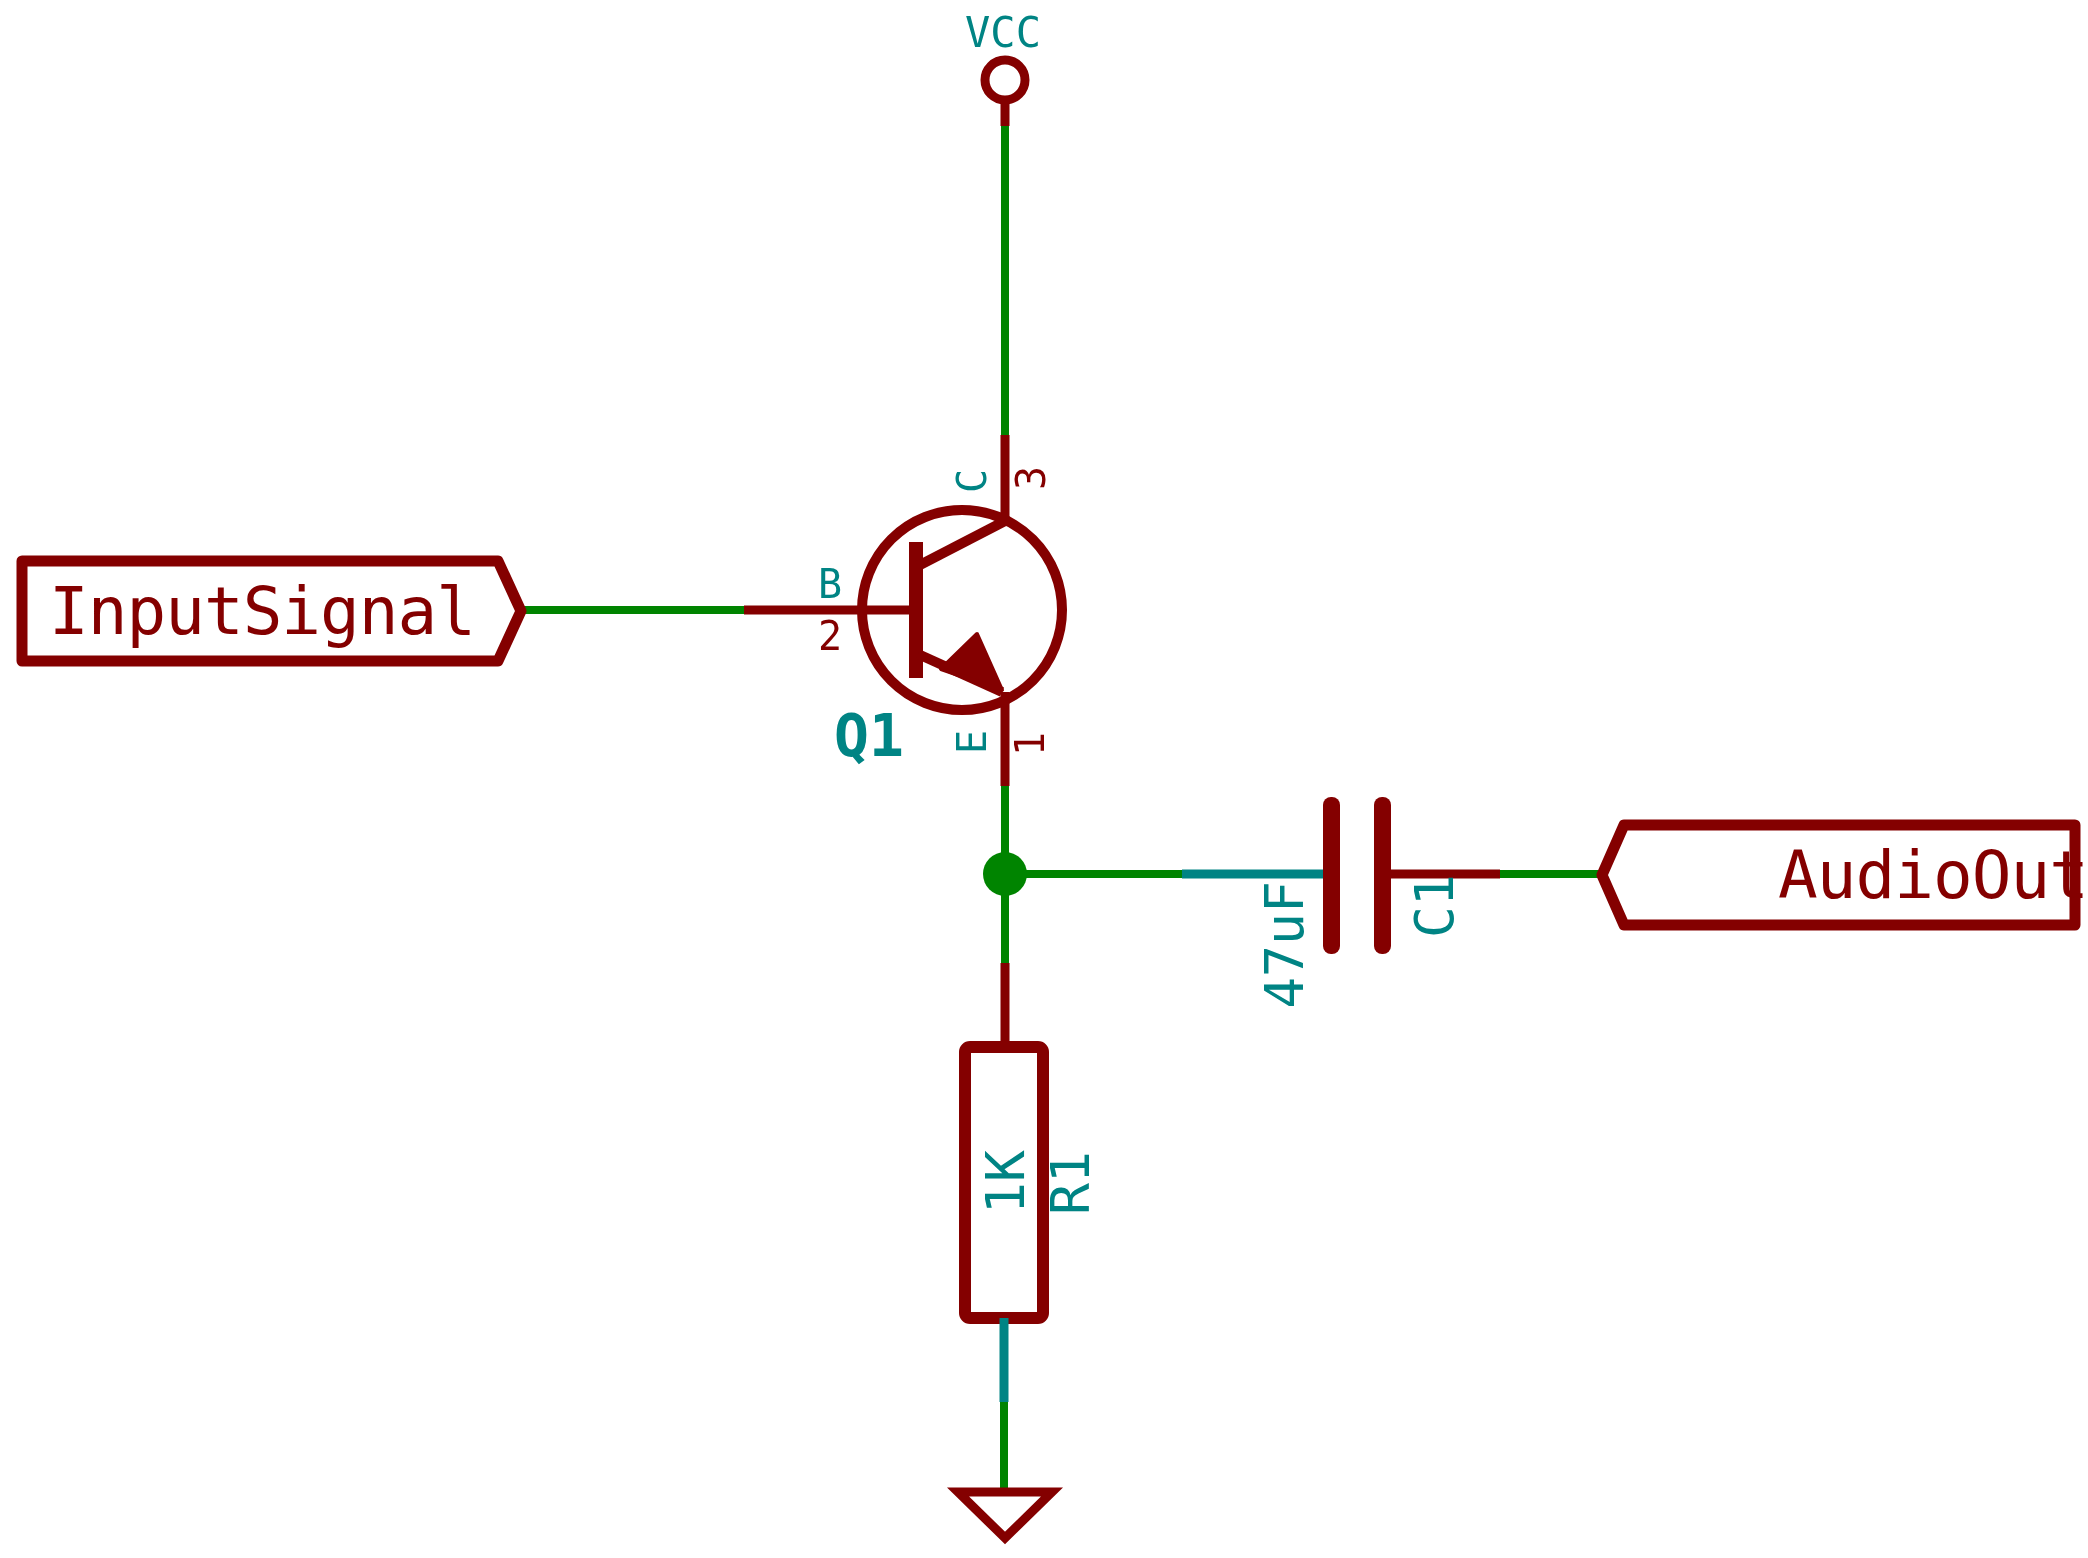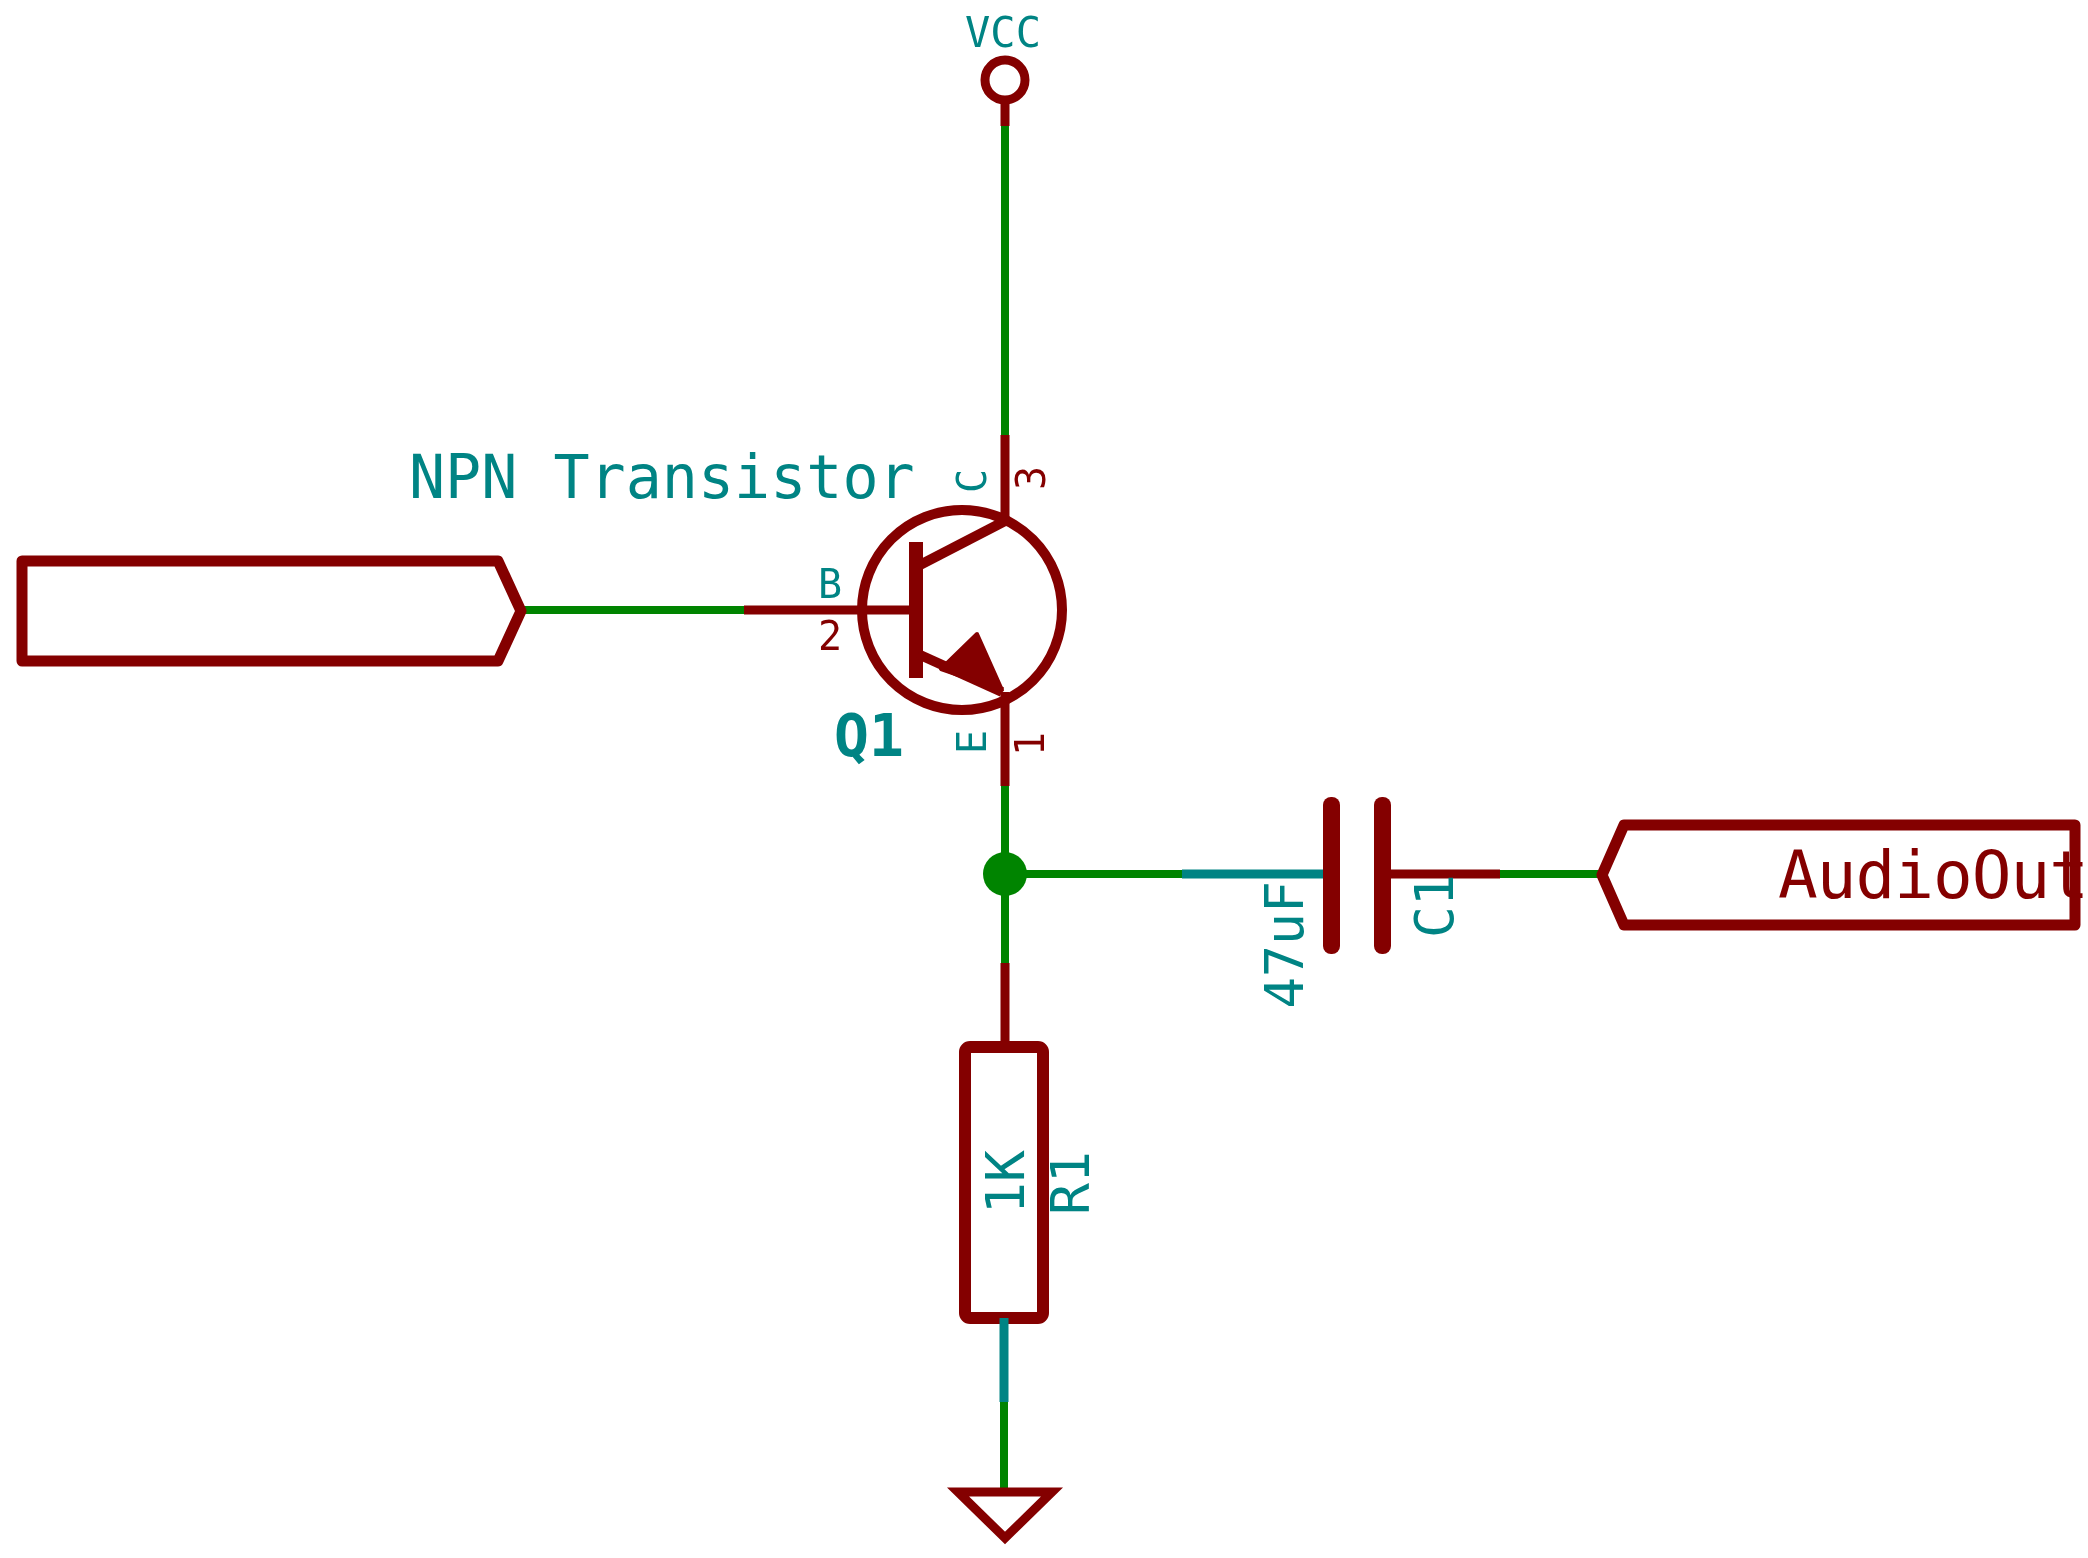--- a/index.html
+++ b/index.html
@@ -76,34 +76,34 @@
     </g>
 
     <polygon points="958,1492 1052,1492 1005,1538" fill="none" stroke="#840000" stroke-width="9" stroke-linejoin="miter"></polygon>
 
     <polygon points="22,561 498,561 521,611 498,661 22,661" fill="none" stroke="#840000" stroke-width="11" stroke-linejoin="round"></polygon>
     <polygon points="1602,875 1624,825 2075,825 2075,925 1624,925" fill="none" stroke="#840000" stroke-width="11" stroke-linejoin="round"></polygon>
   </svg>
 
   <div class="txt teal fs-pwr" style="left:1003px;top:33px;">VCC</div>
 
-  <div class="txt teal fs-title left-anchor" style="left:409px;top:477px;">NPN Transistor</div>
 
   <div class="txt teal fs-ref" style="left:869px;top:736px;font-weight:bold;">Q1</div>
 
   <div class="txt teal fs-pin" style="left:830px;top:584px;">B</div>
   <div class="txt maroon fs-pin" style="left:830px;top:636px;">2</div>
 
   <div class="txt rot teal fs-pin" style="left:972px;top:481px;">C</div>
   <div class="txt rot maroon fs-pin" style="left:1031px;top:478px;">3</div>
 
   <div class="txt rot teal fs-pin" style="left:972px;top:742px;">E</div>
   <div class="txt rot maroon fs-pin" style="left:1030px;top:744px;">1</div>
 
   <div class="txt rot teal fs-val" style="left:1284px;top:945px;">47uF</div>
   <div class="txt rot teal fs-val" style="left:1434px;top:906px;">C1</div>
 
   <div class="txt rot teal fs-val" style="left:1005px;top:1182px;">1K</div>
   <div class="txt rot teal fs-val" style="left:1070px;top:1183px;">R1</div>
 
+  <div class="txt maroon fs-label" style="left:262px;top:612px;">InputSignal</div>
   <div class="txt maroon fs-label" style="left:1933px;top:876px;">AudioOut</div>
 
 </div>
 
 </body></html>

